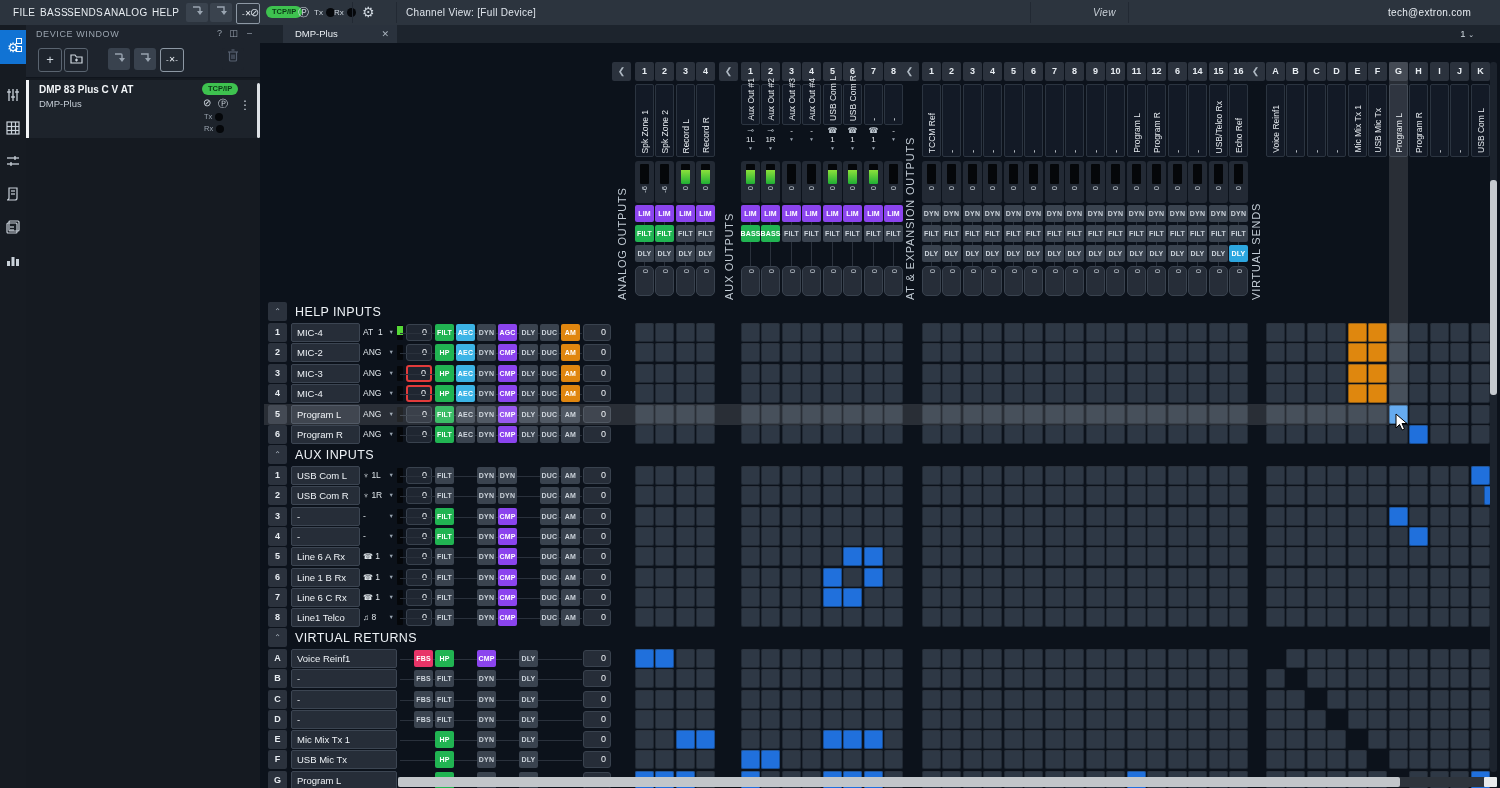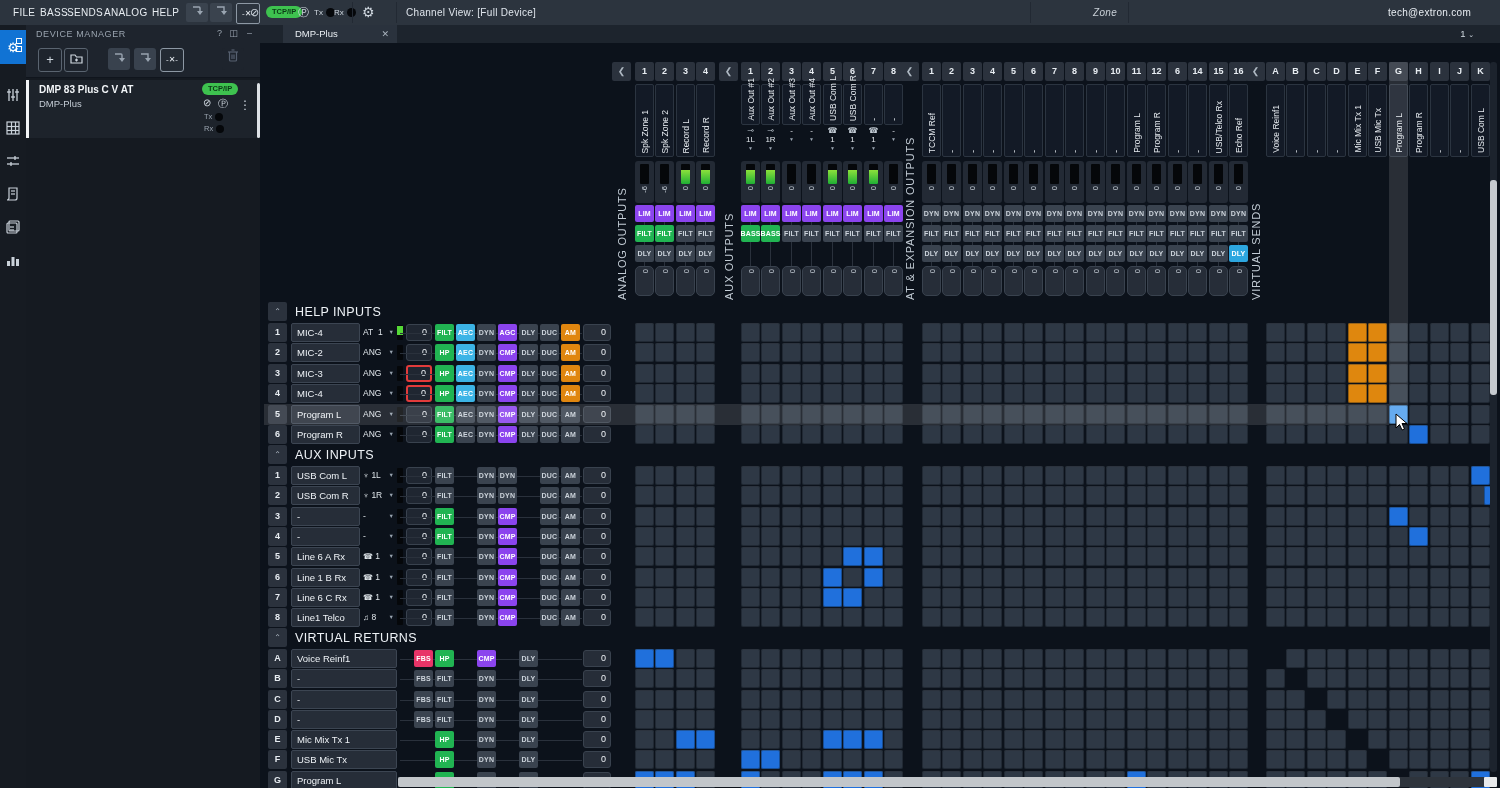--- a/index.html
+++ b/index.html
@@ -123,21 +123,21 @@
     <div class="tb-btn outlined" style="left:236px">-✕-</div>
     <div class="mb-ic" style="left:250px">⊘</div>
     <div class="pill" style="left:266px">TCP/IP</div>
     <div class="mb-ic" style="left:298px">Ⓟ</div>
     <div class="txrx" style="left:314px"><span>Tx</span><span class="dot"></span></div>
     <div class="txrx" style="left:334px"><span>Rx</span><span class="dot"></span></div>
     <div class="mb-ic" style="left:362px;font-size:14px">⚙</div>
     <div class="vsep" style="left:352px"></div>
     <div class="vsep" style="left:396px"></div>
     <div class="menu-item" style="left:406px;font-size:10px;color:#dfe5ec">Channel View: [Full Device]</div>
-    <div class="menu-item" style="left:1093px;font-style:italic;color:#c8cfd6">Zone</div>
+    <div class="menu-item" style="left:1093px;font-style:italic;color:#c8cfd6">View</div>
     <div class="vsep" style="left:1030px"></div>
     <div class="vsep" style="left:1128px"></div>
     <div class="menu-item" style="left:1388px;color:#e8edf2">tech@extron.com</div>
   </div>
 
   <div class="rail">
     <div class="rail-item active" style="top:5px">
         <span class="gear-glyph">⚙</span>
         <span style="position:absolute;right:4px;top:8px;width:4px;height:4px;border:1px solid #fff"></span>
         <span style="position:absolute;right:4px;top:16px;width:4px;height:4px;border:1px solid #fff"></span>
@@ -188,21 +188,21 @@
       <svg width="14" height="14" viewBox="0 0 14 14" fill="#c9d1d9">
           <rect x="1" y="8" width="3" height="5"></rect>
           <rect x="5.5" y="4" width="3" height="9"></rect>
           <rect x="10" y="6" width="3" height="7"></rect>
         </svg>
     </div>
   </div>
 
   <div class="dm">
     <div class="dm-head">
-      <div class="dm-title">DEVICE MANAGER</div>
+      <div class="dm-title">DEVICE WINDOW</div>
       <div class="dm-hicon" style="right:38px">?</div>
       <div class="dm-hicon" style="right:22px">◫</div>
       <div class="dm-hicon" style="right:8px">–</div>
     </div>
     <div class="dm-toolbar">
       <div class="dm-btn" style="left:12px">+</div>
       <div class="dm-btn" style="left:38px">
         <svg width="13" height="11" viewBox="0 0 13 11" fill="none" stroke="#cfd7df" stroke-width="1.2">
             <path d="M1 2 h4 l1.5 2 H12 v6 H1 z"></path>
             <line x1="6.5" y1="5.5" x2="6.5" y2="8.5"></line>

